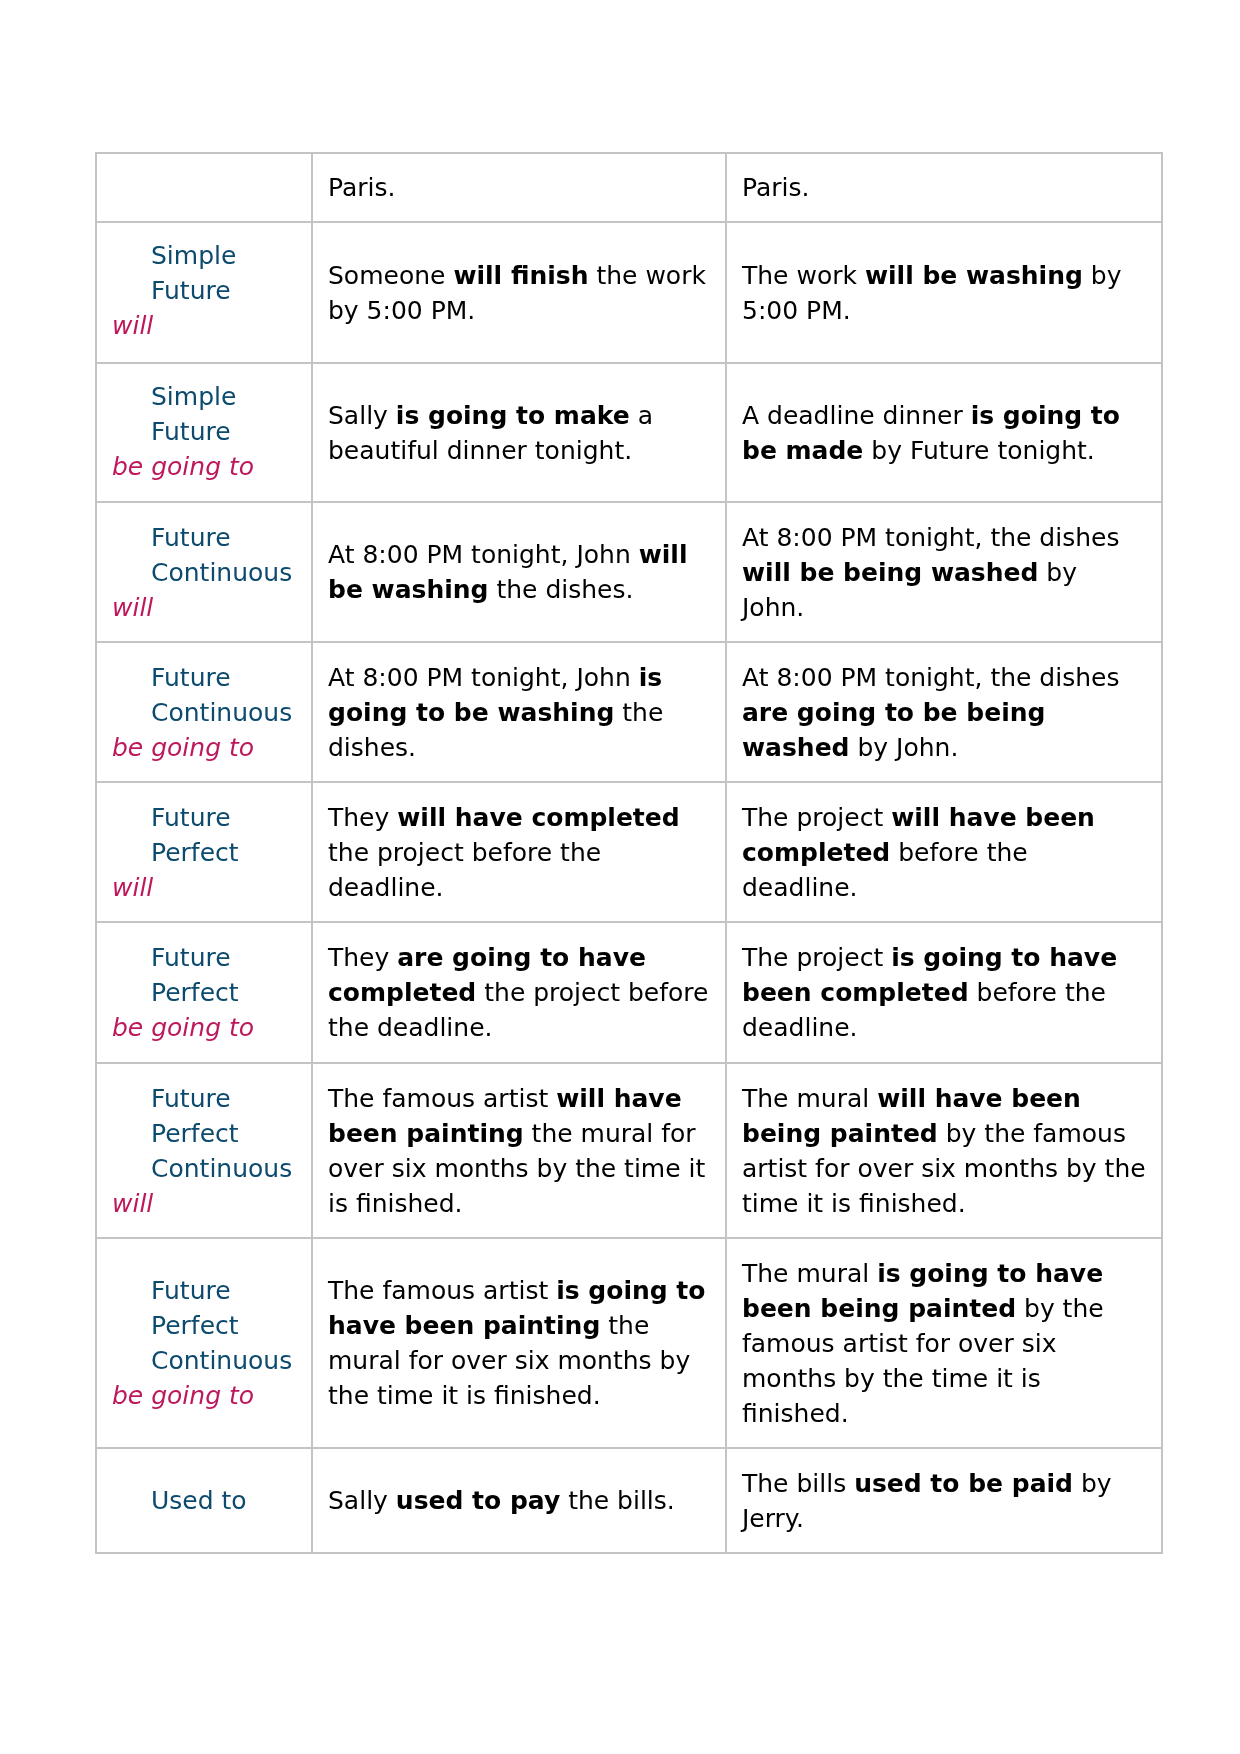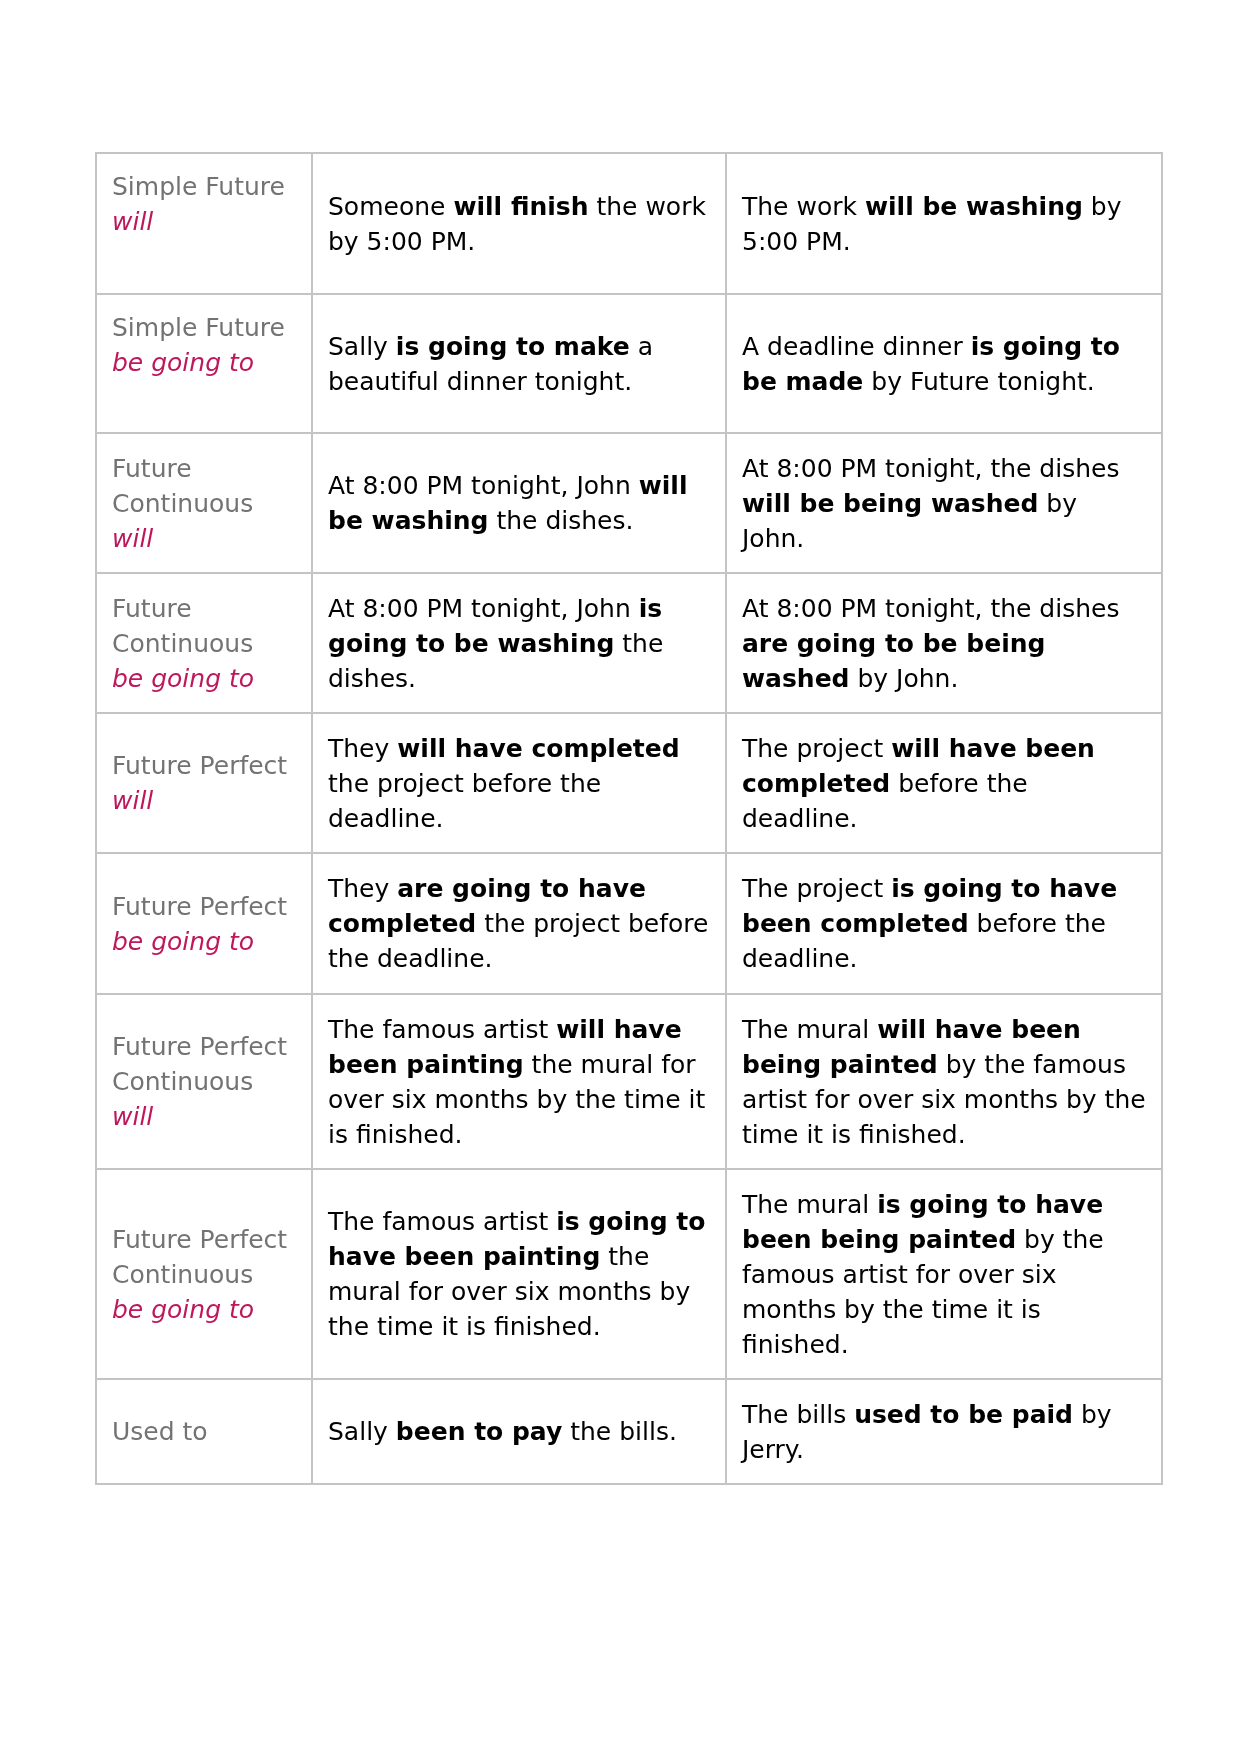--- a/index.html
+++ b/index.html
@@ -28,22 +28,23 @@
       padding: 0 14px 0 15px;
       font-size: 25px;
       line-height: 35px;
       vertical-align: middle;
       word-wrap: break-word;
     }
     .col-tense { width: 216px; }
     .col-active { width: 414px; }
     .col-passive { width: 436px; }
     .tense-name {
-      color: #737373;
+      color: #0c4a6e;
       display: block;
+      margin-left: 39px;
     }
     .tense-aux {
       color: #be185d;
       font-style: italic;
       display: block;
     }
     td.top-align {
       vertical-align: top;
       padding-top: 15px;
     }
@@ -52,20 +53,28 @@
 </head>
 <body>
 
 <table class="tense-table">
   <colgroup>
     <col class="col-tense">
     <col class="col-active">
     <col class="col-passive">
   </colgroup>
   <tbody id="table-body">
+  <tr style="height: 69px;">
+    <td class="cell-tense">
+      
+      
+    </td>
+    <td class="cell-active"><span>Paris.</span></td>
+    <td class="cell-passive"><span>Paris.</span></td>
+  </tr>
 
   <tr style="height: 141px;">
     <td class="cell-tense top-align">
       <span class="tense-name">Simple Future</span>
       <span class="tense-aux">will</span>
     </td>
     <td class="cell-active"><span>Someone </span><b>will finish</b><span> the work by 5:00 PM.</span></td>
     <td class="cell-passive"><span>The work </span><b>will be washing</b><span> by 5:00 PM.</span></td>
   </tr>
 
@@ -130,17 +139,17 @@
     </td>
     <td class="cell-active"><span>The famous artist </span><b>is going to have been painting</b><span> the mural for over six months by the time it is finished.</span></td>
     <td class="cell-passive"><span>The mural </span><b>is going to have been being painted</b><span> by the famous artist for over six months by the time it is finished.</span></td>
   </tr>
 
   <tr style="height: 105px; padding-left: 16px;">
     <td class="cell-tense">
       <span class="tense-name">Used to</span>
 
     </td>
-    <td class="cell-active"><span>Sally </span><b>been to pay</b><span> the bills.</span></td>
+    <td class="cell-active"><span>Sally </span><b>used to pay</b><span> the bills.</span></td>
     <td class="cell-passive"><span>The bills </span><b>used to be paid</b><span> by Jerry.</span></td>
   </tr>
 </tbody>
 </table>
 
 </body></html>

